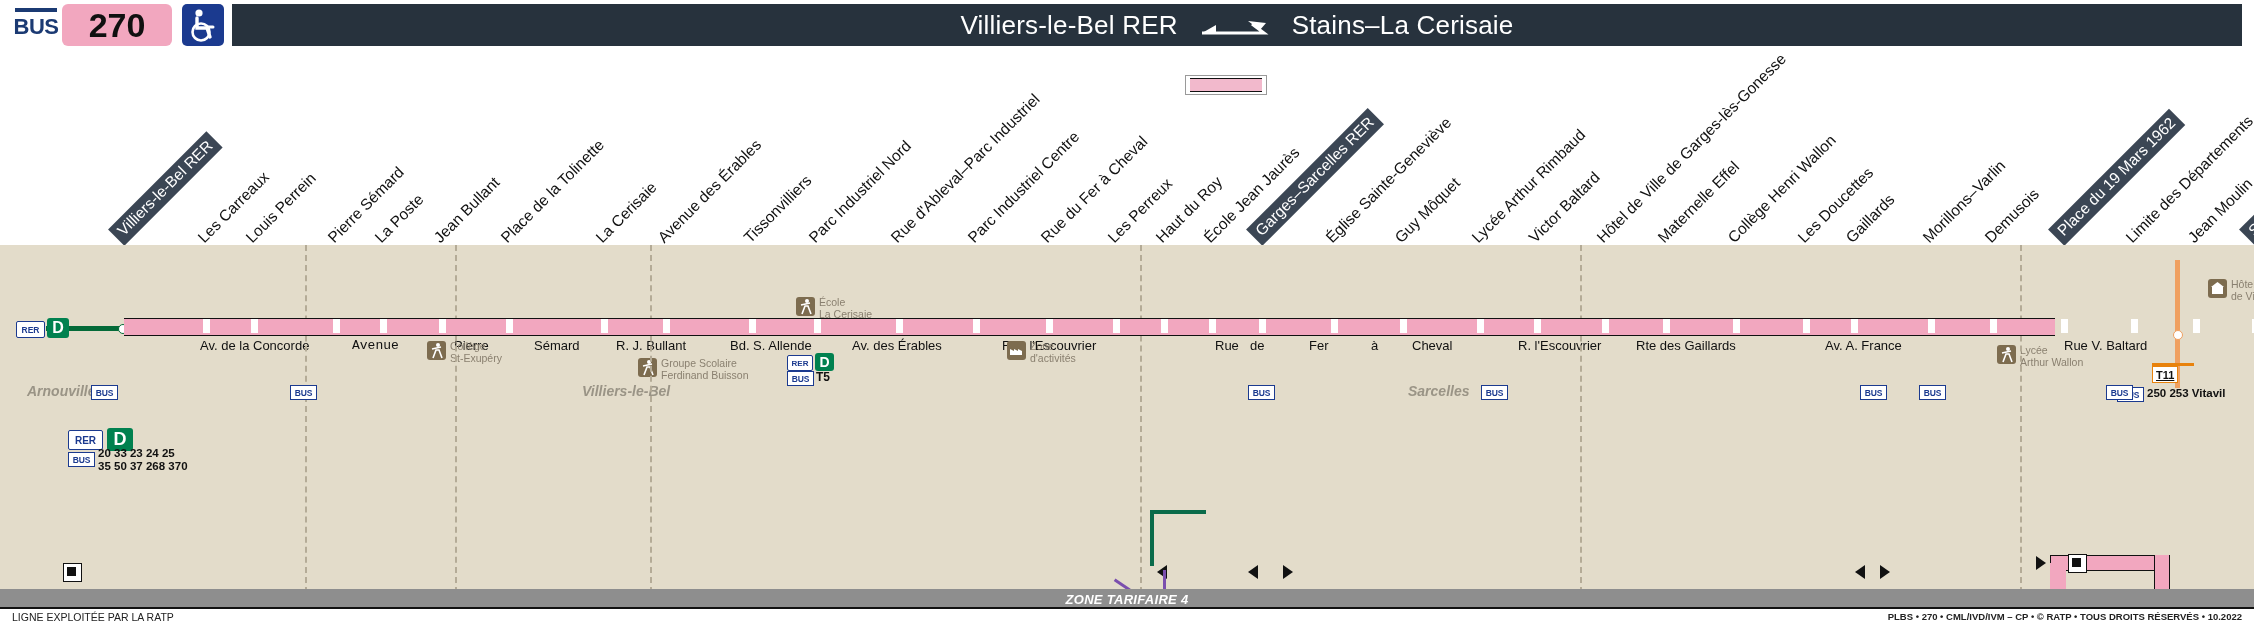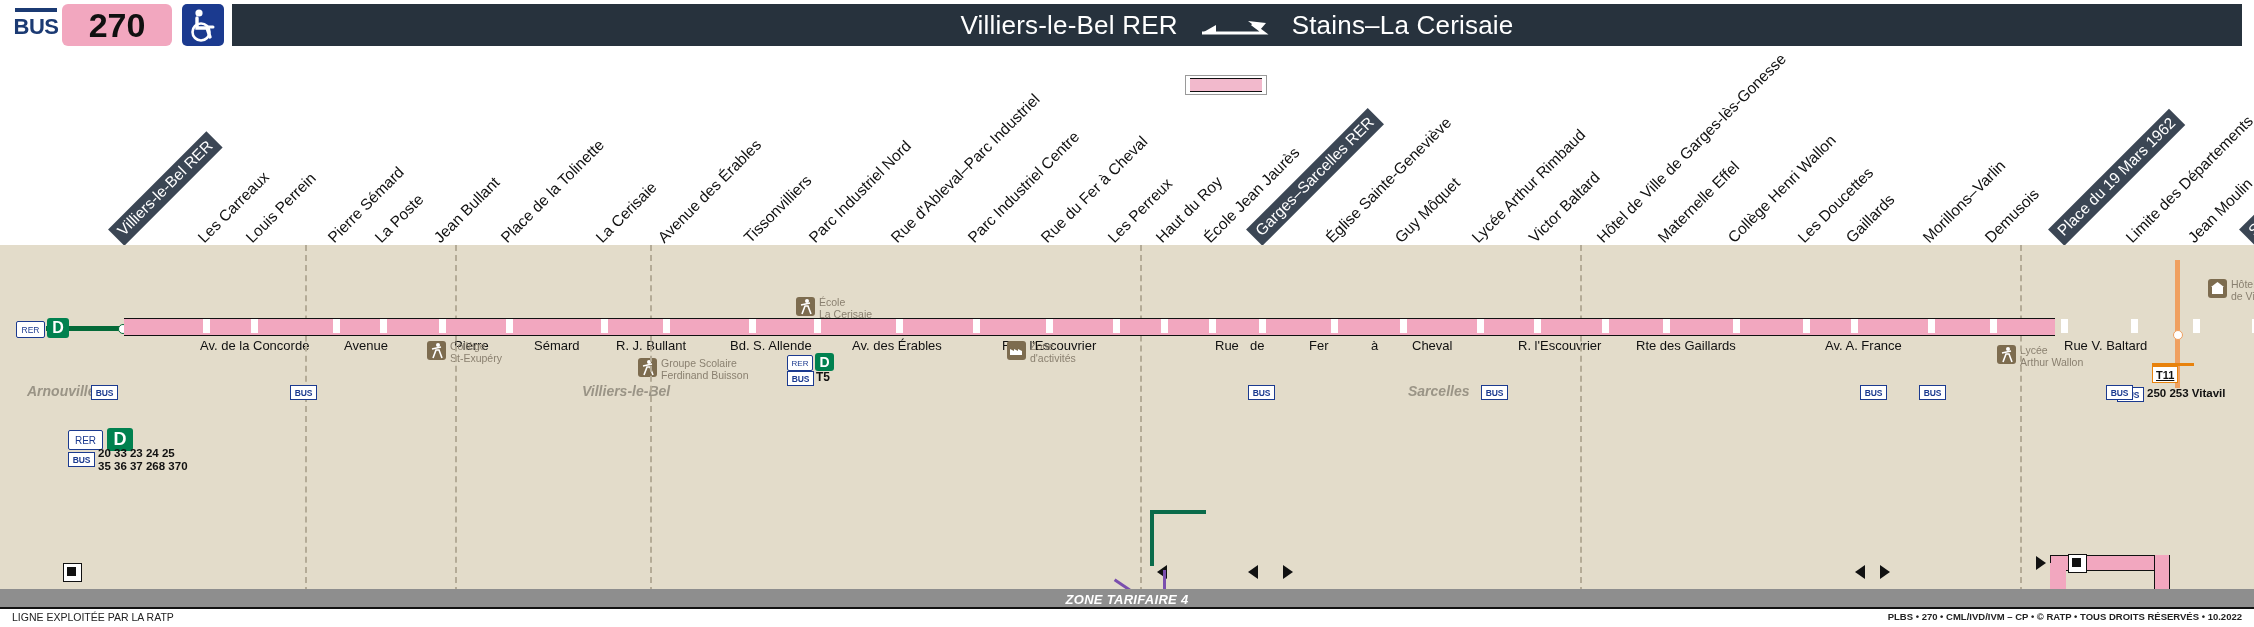--- a/index.html
+++ b/index.html
@@ -72,21 +72,21 @@
   .poi{position:absolute;}
   .poi .box{width:19px;height:19px;background:#7d6c4f;border-radius:3px;position:relative;}
   .poi .lbl{position:absolute;left:23px;top:-1px;font-size:10.5px;color:#8a8070;line-height:1.15;white-space:nowrap;}
 
   .townlabel{position:absolute;font-style:italic;font-weight:bold;font-size:14px;color:#9a9486;white-space:nowrap;}
 
   .busbadge{position:absolute;width:25px;height:13px;border:1.3px solid #1b3a8f;background:#fff;
      color:#1b3a8f;font-size:8.5px;font-weight:bold;display:flex;align-items:center;justify-content:center;
      letter-spacing:-.2px;}
   .rerbadge{position:absolute;width:27px;height:15px;border:1.3px solid #1b3a8f;background:#fff;
-     color:#1b3a8f;font-size:8.5px;font-weight:normal;display:flex;align-items:center;justify-content:center;border-radius:2px;}
+     color:#1b3a8f;font-size:8.5px;font-weight:bold;display:flex;align-items:center;justify-content:center;border-radius:2px;}
   .dbadge{position:absolute;width:22px;height:20px;background:#00814f;color:#fff;border-radius:3px;
      font-size:16px;font-weight:bold;display:flex;align-items:center;justify-content:center;}
   .t11badge{position:absolute;background:#fff;border:1.3px solid #e8820c;color:#111;font-size:11px;font-weight:bold;
      padding:0 3px;height:15px;display:flex;align-items:center;}
   .t11top{position:absolute;height:3px;background:#e8820c;}
   .connlist{position:absolute;font-size:11.5px;font-weight:bold;color:#111;line-height:1.12;white-space:nowrap;}
 
   .rerline{position:absolute;height:5px;background:#046a38;}
   .rerline i{position:absolute;top:-2px;width:8px;height:8px;border-radius:50%;background:#fff;border:1.4px solid #046a38;}
   .tramline{position:absolute;width:5px;background:#f0a060;}
@@ -319,21 +319,21 @@
       <i style="left:84px;"></i>
   </div>
   <div class="rerbadge" style="left:16px;top:76px;">RER</div>
   <div class="dbadge" style="left:47px;top:73px;">D</div>
 
   <div class="rerbadge" style="left:68px;top:185px;width:33px;height:18px;font-size:10px;">RER</div>
   <div class="dbadge" style="left:107px;top:183px;width:26px;height:23px;font-size:18px;">D</div>
   <div class="busbadge" style="left:68px;top:207px;">BUS</div>
   <div class="connlist" style="left:98px;top:202px;">
     <div>20 33 23 24 25</div>
-    <div>35 36 37 268 370</div>
+    <div>35 50 37 268 370</div>
   </div>
 
   <div class="rerbadge" style="left:787px;top:110px;width:24px;height:14px;font-size:8px;">RER</div>
   <div class="dbadge" style="left:815px;top:108px;width:19px;height:18px;font-size:14px;">D</div>
   <div class="busbadge" style="left:787px;top:126px;">BUS</div>
   <div class="connlist" style="left:816px;top:126px;font-size:12px;">T5</div>
 
   <div class="tramline" style="left:2175px;top:15px;height:128px;">
       <i style="top:70px;"></i>
     </div>
@@ -365,21 +365,21 @@
     <div class="term-sq" style="left:2068px;top:309px;">
         <i></i>
       </div>
     <div class="tri-r" style="left:2036px;top:311px;"></div>
     <div class="tri-d" style="left:2114px;top:344px;"></div>
     <div class="tri-l" style="left:1990px;top:351px;"></div>
   </div>
 
   <div class="stemline" style="left:2105px;top:366px;height:36px;"></div>
 <div class="street" style="left: 200px; top: 93px;">Av. de la Concorde</div>
-    <div class="street" style="left: 344px; top: 93px;">Avenue</div>
+    <div class="street" style="left: 352px; top: 93px; font-family: Liberation Mono, monospace;">Avenue</div>
     <div class="street" style="left: 454px; top: 93px;">Pierre</div>
     <div class="street" style="left: 534px; top: 93px;">Sémard</div>
     <div class="street" style="left: 616px; top: 93px;">R. J. Bullant</div>
     <div class="street" style="left: 730px; top: 93px;">Bd. S. Allende</div>
     <div class="street" style="left: 852px; top: 93px;">Av. des Érables</div>
     <div class="street" style="left: 1002px; top: 93px;">Rue l'Escouvrier</div>
     <div class="street" style="left: 1179px; top: 93px; margin-left: 36px;">Rue</div>
     <div class="street" style="left: 1250px; top: 93px;">de</div>
     <div class="street" style="left: 1309px; top: 93px;">Fer</div>
     <div class="street" style="left: 1371px; top: 93px;">à</div>

